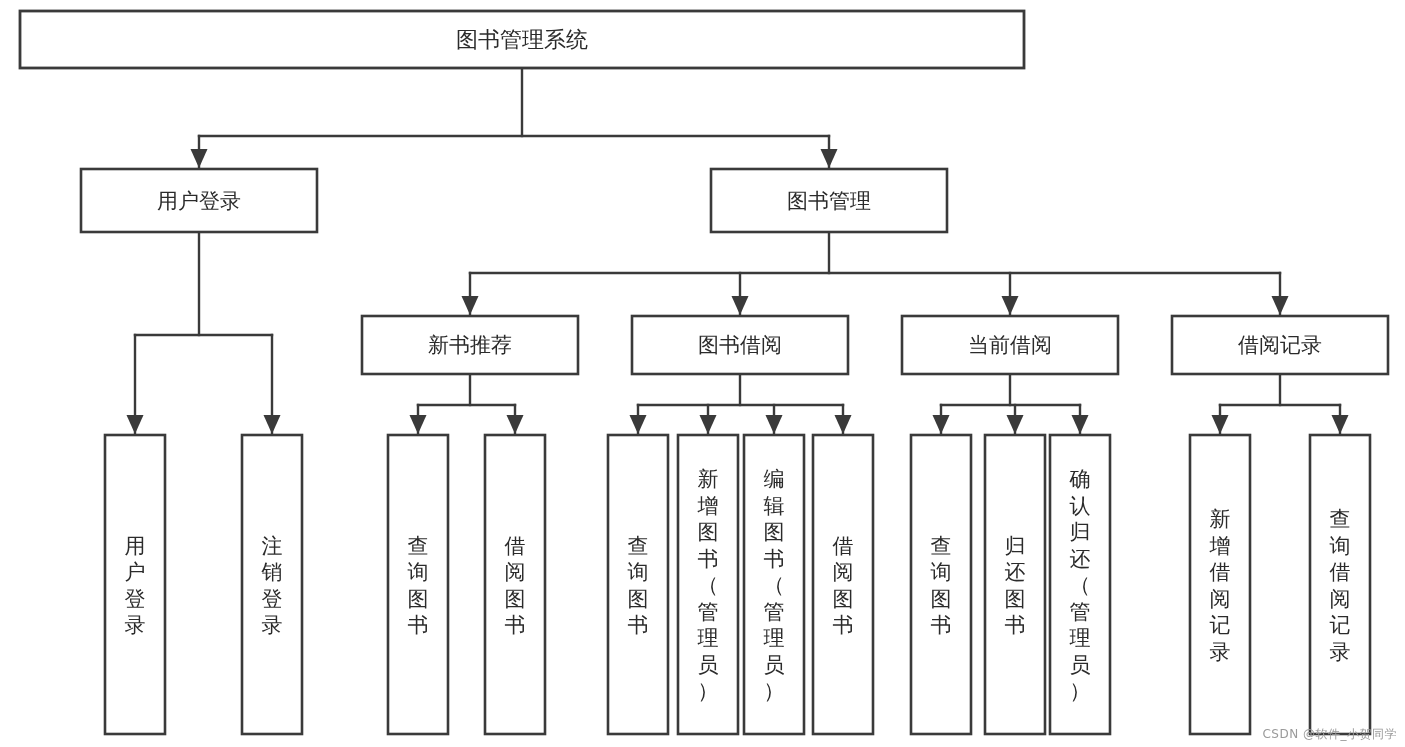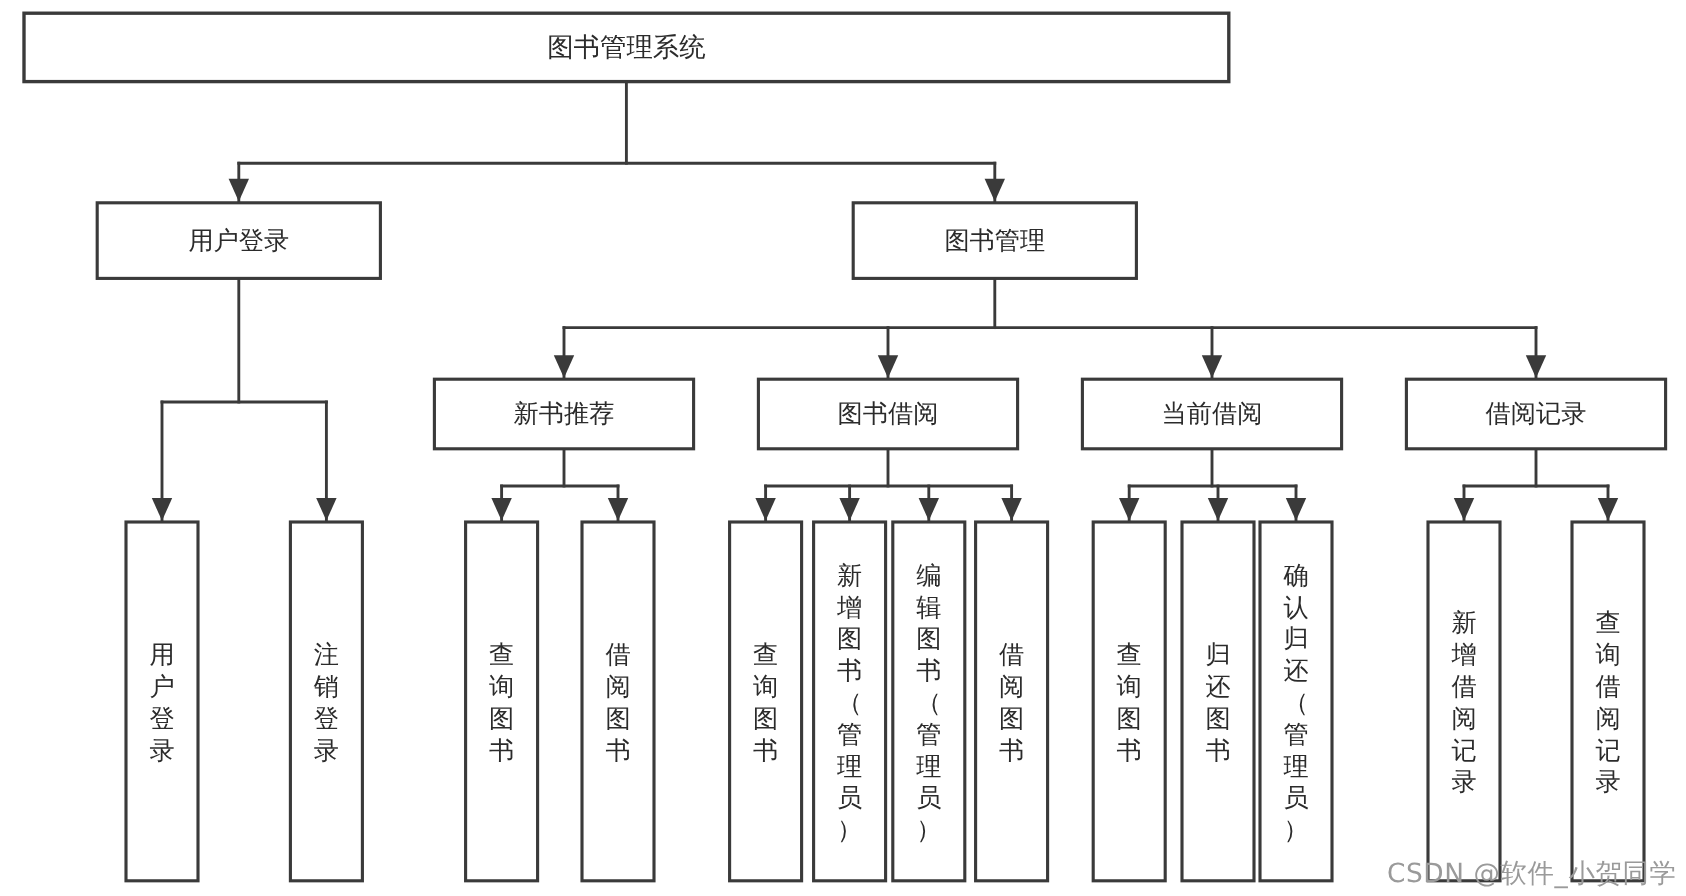--- a/index.html
+++ b/index.html
@@ -64,21 +64,21 @@
   }
   .arrow-head {
     fill: #3a3a3a;
     stroke: none;
   }
   .watermark {
     position: absolute;
     right: 8px;
     bottom: 4px;
     font-family: "DejaVu Sans", "Liberation Sans", sans-serif;
-    font-size: 22px;
+    font-size: 12px;
     color: #9a9a9a;
     letter-spacing: 0.5px;
     user-select: none;
     white-space: nowrap;
   }
 </style>
 </head>
 <body>
 
 <div id="diagram-root">

